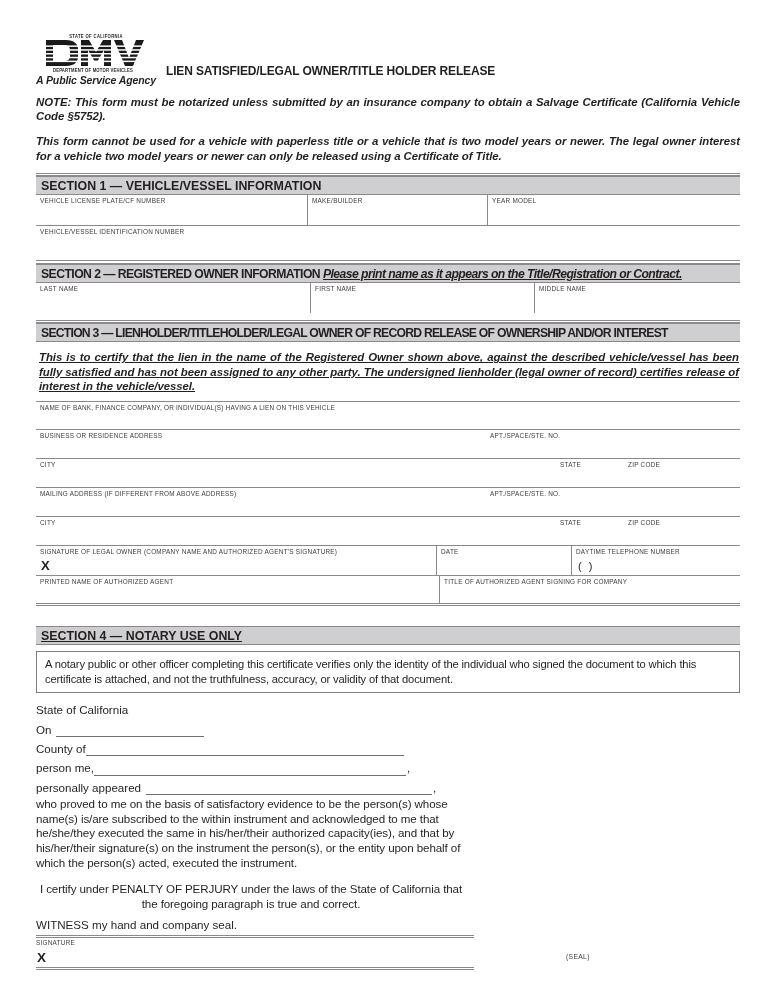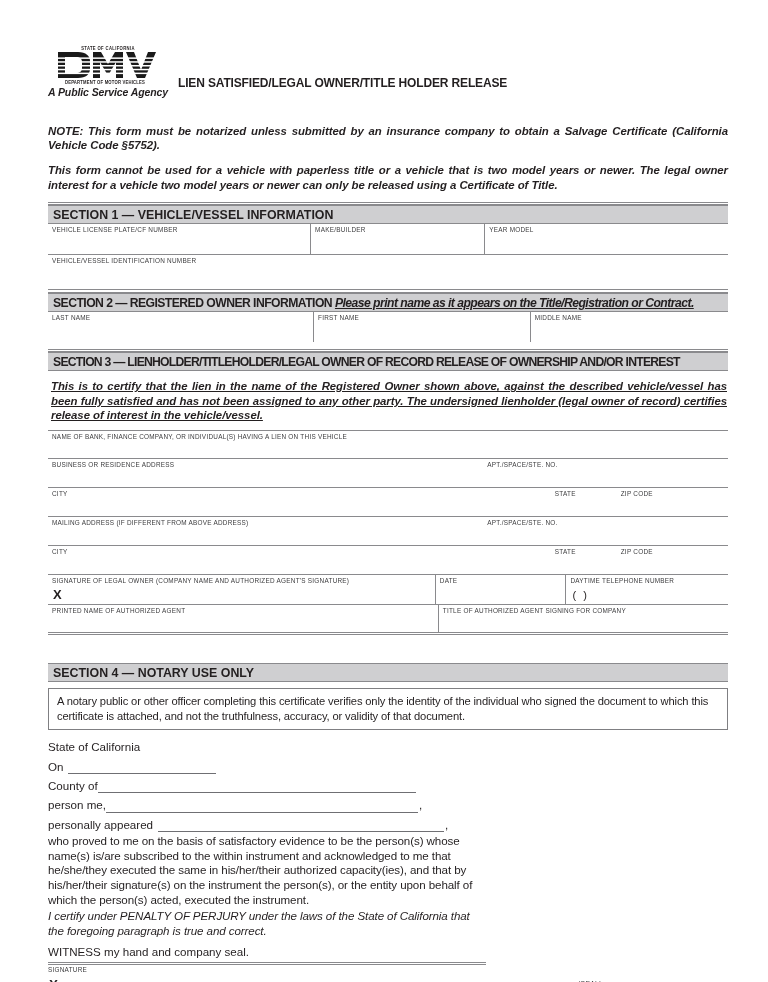--- a/index.html
+++ b/index.html
@@ -4,21 +4,21 @@
 <style>
   * { box-sizing: border-box; }
   html, body { margin:0; padding:0; }
   body {
     width:768px; height:982px;
     background:#ffffff;
     font-family:"Liberation Sans", sans-serif;
     color:#231f20;
     overflow:hidden;
   }
-  .page { position:relative; width:768px; height:982px; padding:12px; }
+  .page { position:relative; width:768px; height:982px; padding:0; }
 
   
   .header { position:relative; padding:34px 30px 0 36px; display:flex; align-items:flex-start; }
   .logo-wrap { width:118px; flex:0 0 118px; }
   .logo-state {
     font-size:4.2px; font-weight:bold; letter-spacing:.35px;
     text-align:center; width:92px; margin:0 0 1px 14px;
     transform:scaleY(1.25); transform-origin:bottom center;
   }
   .logo-dmv { position:relative; width:104px; height:26px; margin-left:8px; }
@@ -31,21 +31,21 @@
   .logo-tag {
     font-size:10.5px; font-style:italic; font-weight:bold;
     margin-top:2px; letter-spacing:-.1px; white-space:nowrap;
   }
   .form-title {
     font-size:12px; font-weight:bold; letter-spacing:-.15px;
     margin:30px 0 0 12px; white-space:nowrap;
   }
 
   
-  .notes { padding:0 28px 0 36px; margin-top:26px; }
+  .notes { padding:0 28px 0 36px; margin-top:9px; }
   .note {
     font-size:11.4px; font-style:italic; font-weight:bold;
     line-height:14.2px; text-align:justify; letter-spacing:-.05px;
   }
   .note + .note { margin-top:11px; }
 
   
   .body { padding:0 28px 0 36px; }
   .dblrule { border-top:1.6px solid #8a8a8d; border-bottom:1.1px solid #8a8a8d; height:3.5px; }
 
@@ -87,21 +87,21 @@
   .notary-box p {
     margin:0; font-size:11.2px; line-height:14.6px;
     letter-spacing:-.15px; text-align:left;
   }
   .notary-body { margin-top:7px; width:430px; }
   .nline { font-size:11.6px; line-height:19.4px; display:flex; align-items:flex-end; white-space:nowrap; }
   .nline .txt { }
   .nline .rule { border-bottom:1.3px solid #6f6f73; height:11px; margin:0 0 2px 0; }
   .nline .tail { margin-left:1px; }
   .para { font-size:11.6px; line-height:14.6px; letter-spacing:-.1px; margin-top:0; }
-  .para.it { font-style:italic; margin-top:2px; }
+  .para.it { margin-top:12px;text-align:center; }
   .witness { font-size:11.6px; margin-top:7px; }
 
   .sig-final { margin-top:4px; position:relative; }
   .sig-final .rule-top { border-top:1.5px solid #8a8a8d; border-bottom:1px solid #8a8a8d; width:438px; height:3px; }
   .sig-final .lab { font-size:6.4px; letter-spacing:.25px; color:#3b3b3d; margin-top:1px; }
   .sig-final .xrow { position:relative; height:24px; width:438px; }
   .sig-final .x { font-size:13.5px; font-weight:bold; position:absolute; left:1px; top:4px; }
   .sig-final .rule-bot { position:absolute; left:0; bottom:0; width:438px; border-top:1.5px solid #8a8a8d; border-bottom:1px solid #8a8a8d; height:3px; }
   .seal { position:absolute; left:530px; top:18px; font-size:6.8px; letter-spacing:.3px; color:#3b3b3d; }
 
@@ -277,21 +277,21 @@
         <span class="flab">PRINTED NAME OF AUTHORIZED AGENT</span>
         <span class="flab"></span>
       </div>
       <div class="fcell div" style="width:300px; min-height:27px;">
         <span class="flab">TITLE OF AUTHORIZED AGENT SIGNING FOR COMPANY</span>
         <span class="flab"></span>
       </div>
     </div>
 
     <div class="dblrule" style="margin-top:0;"></div>
-    <div class="sec-bar" style="margin-top:28px;">SECTION 4 — NOTARY USE ONLY</div>
+    <div class="sec-bar" style="margin-top:20px;text-decoration:underline;">SECTION 4 — NOTARY USE ONLY</div>
 
     <div class="notary-box">
       <p>A notary public or other officer completing this certificate verifies only the identity of the individual who signed the document to which this certificate is attached, and not the truthfulness, accuracy, or validity of that document.</p>
     </div>
 
     <div class="notary-body">
       <div class="nline">
         <span class="txt">State of California</span>
       </div>
       <div class="nline">

